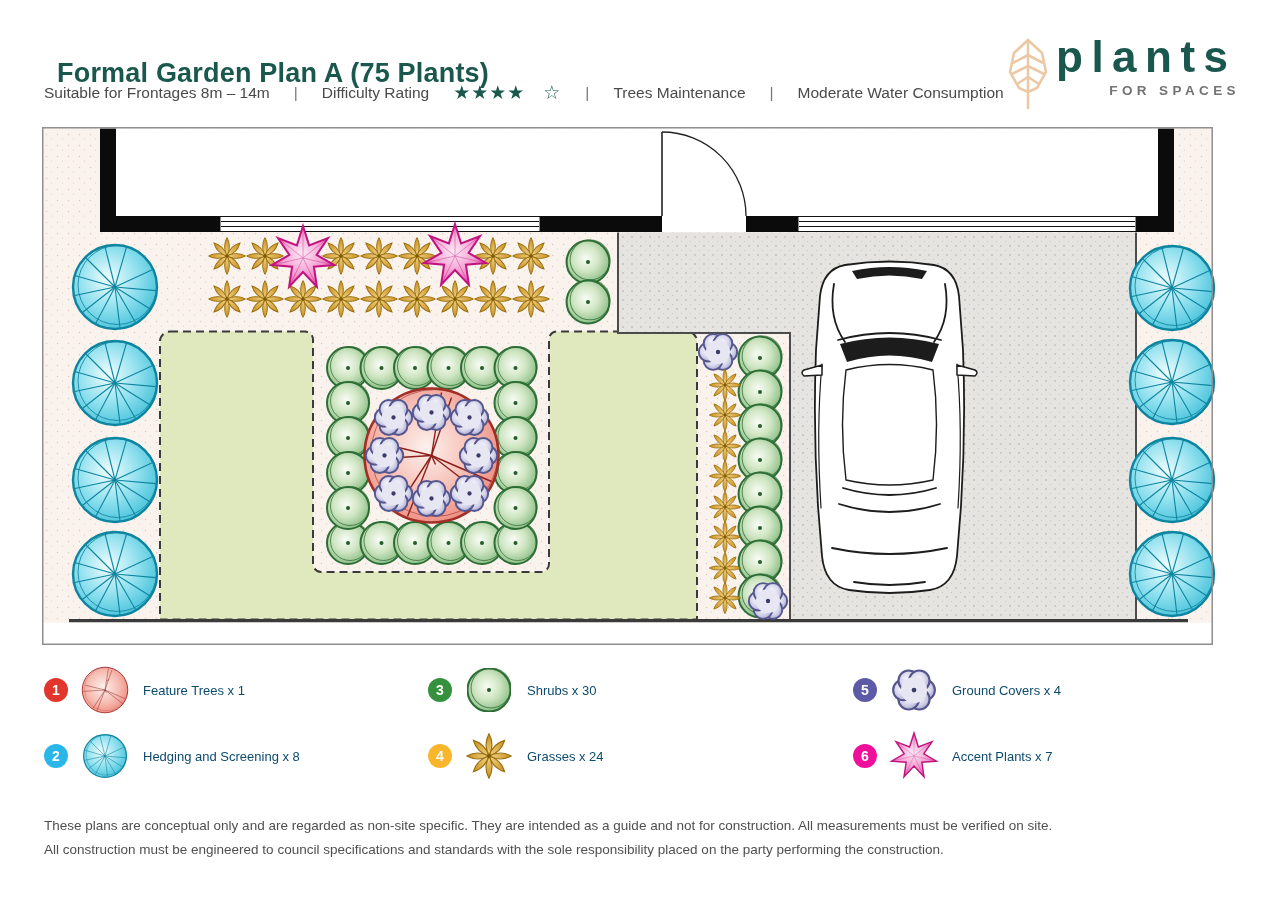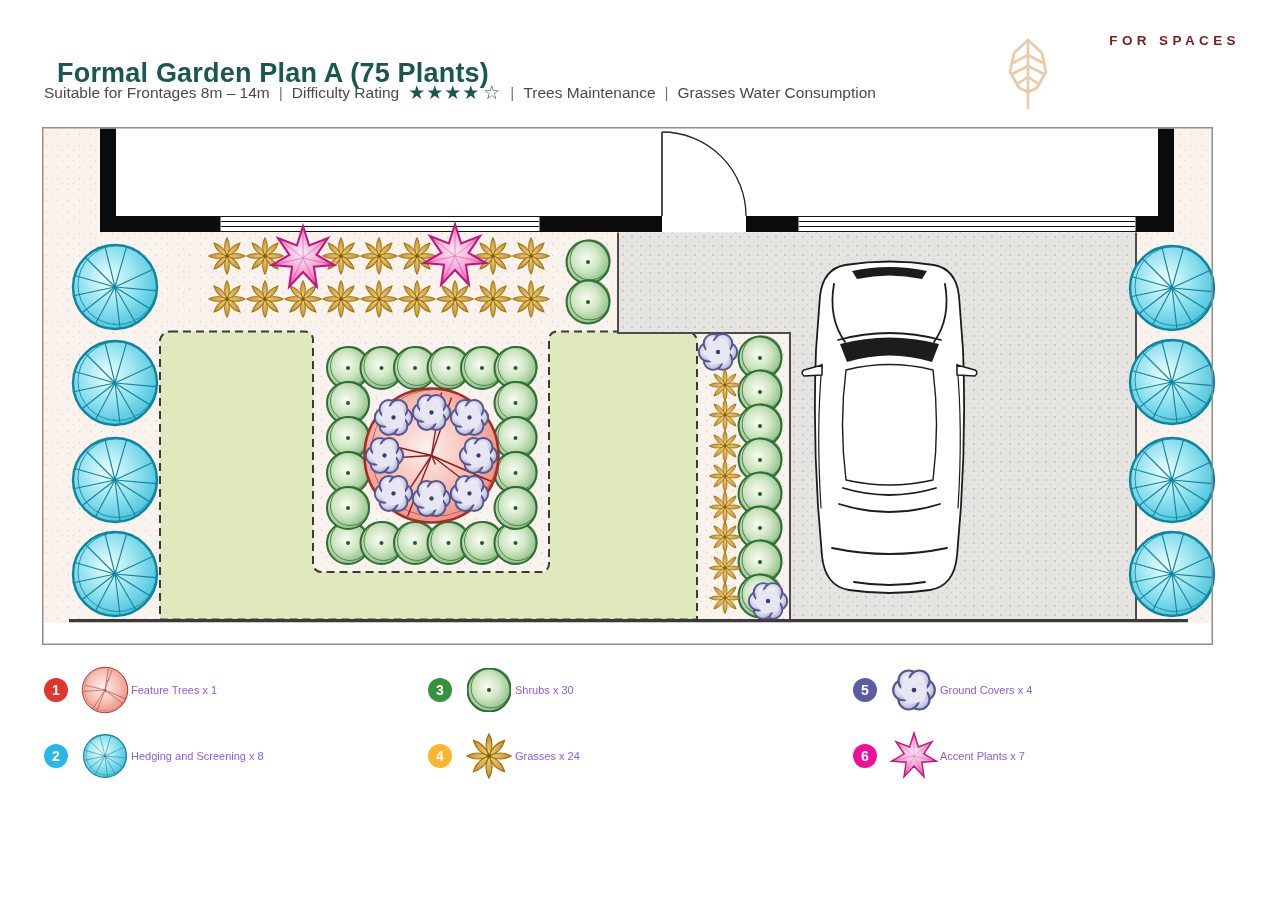--- a/index.html
+++ b/index.html
@@ -1,62 +1,63 @@
 <!DOCTYPE html>
 <html><head>
 <meta charset="utf-8">
 <style>
   html,body{margin:0;padding:0;background:#fff;}
   body{width:1280px;height:905px;position:relative;font-family:"Liberation Sans",sans-serif;overflow:hidden;}
   
   #page-title{position:absolute;left:43px;top:44px;margin:14px;font-size:27px;font-weight:700;color:#1a574c;letter-spacing:.2px;}
-  #subtitle{position:absolute;left:44px;top:84px;display:flex;align-items:center;gap:9px;font-size:15.5px;color:#4a4a4a;text-align:right;}
+  #subtitle{position:absolute;left:44px;top:84px;display:flex;align-items:center;gap:24px;font-size:15.5px;color:#4a4a4a;text-align:right;}
   #subtitle .pipe{color:#777;}
   #subtitle .stars{color:#1a574c;font-size:19px;letter-spacing:1px;line-height:16px;}
   
   #logo{position:absolute;left:1002px;top:36px;width:240px;height:80px;}
   #logo .leaf{position:absolute;left:2px;top:2px;}
   #logo .wordmark{position:absolute;left:54px;top:-4px;width:186px;text-align:left;}
   #logo .brand{font-size:44px;font-weight:600;color:#1a574c;letter-spacing:8.5px;line-height:50px;}
-  #logo .tagline{display:block;font-size:13.5px;font-weight:600;color:#7f1d1d;letter-spacing:4.4px;text-align:right;margin-top:1px;margin-right:2px;}
+  #logo .tagline{display:block;font-size:13.5px;font-weight:600;color:#737373;letter-spacing:4.4px;text-align:right;margin-top:1px;margin-right:2px;}
   
   .legend-item{position:absolute;height:50px;display:flex;align-items:center;}
   .badge{width:24px;height:24px;border-radius:50%;color:#fff;font-size:14px;font-weight:700;display:flex;align-items:center;justify-content:center;flex:0 0 24px;}
   .licon{margin-left:11px;width:52px;display:flex;justify-content:center;}
-  .llabel{font-size:11px;color:#8b5cf6;}
+  .llabel{margin-left:12px;font-size:13px;color:#0c4a6e;}
   
   #disclaimer{position:absolute;left:44px;top:814px;font-size:13.5px;color:#4f4f4f;line-height:23.5px;}
 </style>
 </head>
 <body>
 
 <h1 id="page-title">Formal Garden Plan A (75 Plants)</h1>
 <div id="subtitle">
   <span>Suitable for Frontages 8m – 14m</span>
   <span class="pipe">|</span>
   <span>Difficulty Rating</span>
   <span class="stars">★★★★</span>
   <span class="stars" style="margin-left:-6px">☆</span>
   <span class="pipe">|</span>
   <span>Trees Maintenance</span>
   <span class="pipe">|</span>
-  <span>Grasses Water Consumption</span>
+  <span>Moderate Water Consumption</span>
 </div>
 
 <div id="logo">
   <svg class="leaf" width="48" height="76" viewBox="0 0 48 76">
     <g fill="none" stroke="#ecc9a6" stroke-width="2.6" stroke-linejoin="miter">
       <polygon points="24,2 38,15 42,34 33,50 24,54 15,50 6,34 10,15"></polygon>
       <line x1="24" y1="4" x2="24" y2="71"></line>
       <polyline points="9,25 24,17 39,25"></polyline>
       <polyline points="8,36 24,28 40,36"></polyline>
       <polyline points="13,46 24,39 35,46"></polyline>
     </g>
   </svg>
   <div class="wordmark">
+    <span class="brand">plants</span>
     <span class="tagline">FOR SPACES</span>
   </div>
 </div>
 
 <svg id="plan-svg" style="position:absolute;left:0;top:0;" width="1280" height="905" viewBox="0 0 1280 905">
   <defs>
     <radialGradient id="hedgeGrad" cx="42%" cy="40%" r="65%">
       <stop offset="0%" stop-color="#effdfe"></stop>
         <stop offset="55%" stop-color="#8fe0ee"></stop>
         <stop offset="100%" stop-color="#45c1da"></stop>
@@ -370,13 +371,15 @@
   <span class="badge" style="background: rgb(239, 15, 154);">6</span>
   <span class="licon">
       <svg width="50" height="50" viewBox="-25 -25 50 50">
         <use href="#sym-astar" transform="scale(0.72)"></use>
       </svg>
     </span>
   <span class="llabel">Accent Plants x 7</span>
 </div>
 
 <div id="disclaimer">
+  <div>These plans are conceptual only and are regarded as non-site specific. They are intended as a guide and not for construction. All measurements must be verified on site.</div>
+  <div>All construction must be engineered to council specifications and standards with the sole responsibility placed on the party performing the construction.</div>
 </div>
 
 </body></html>

